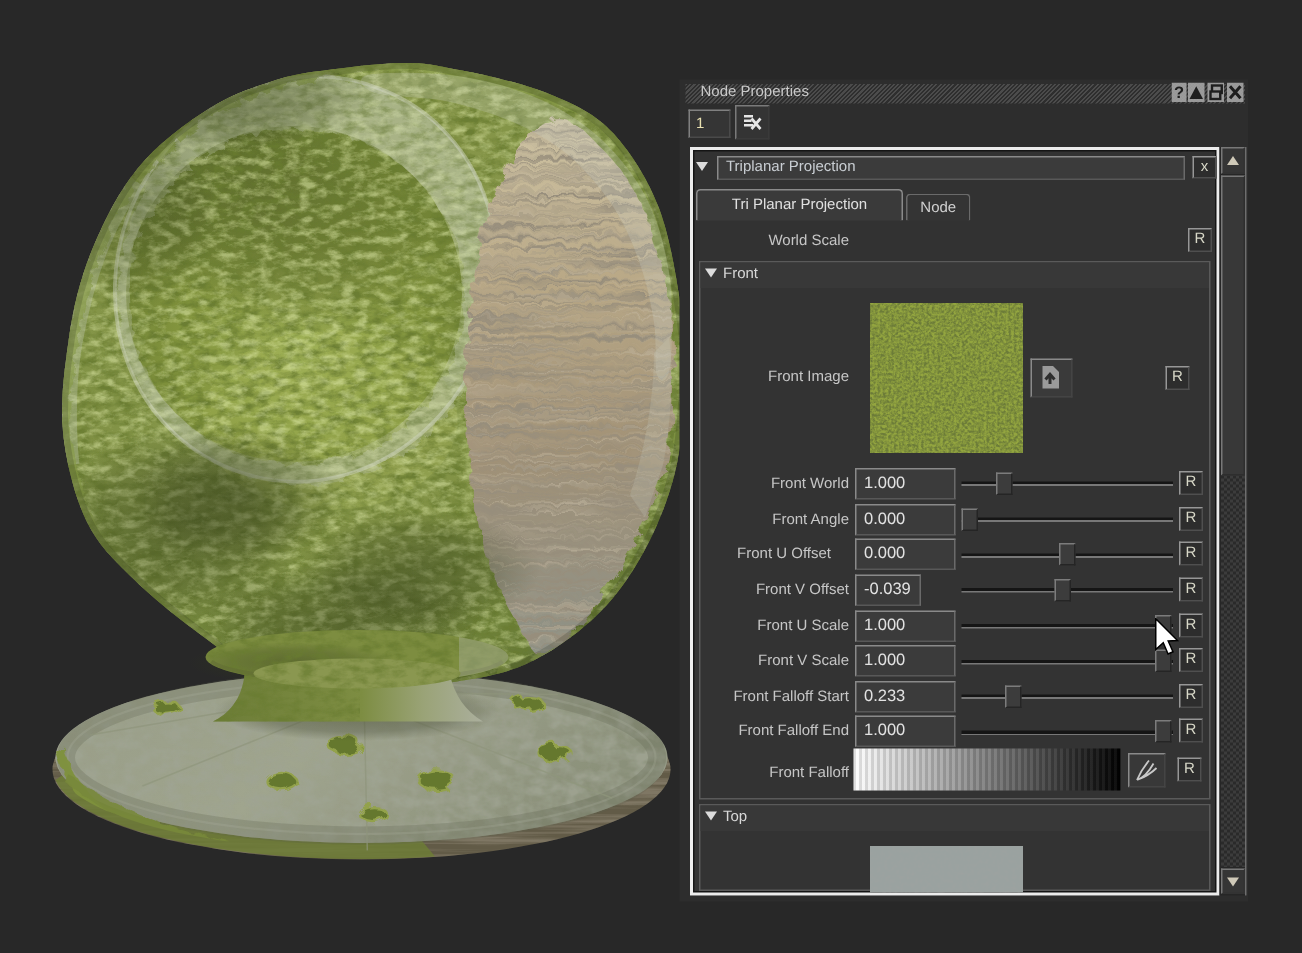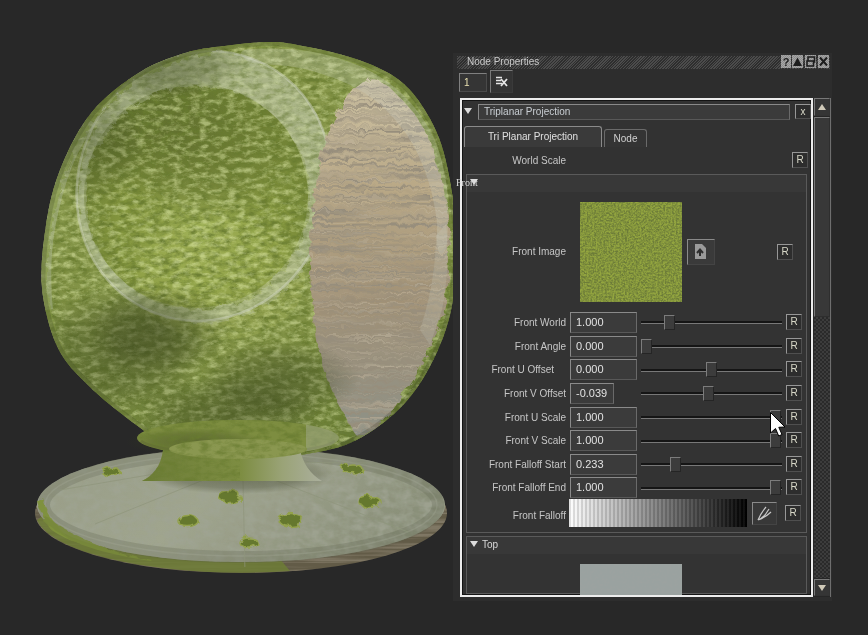--- a/index.html
+++ b/index.html
@@ -262,21 +262,21 @@
     border:1px solid #6a6a6a;border-bottom:none;border-radius:3px 3px 0 0;
     font-size:10px;color:#d0d0d0;text-align:center;line-height:17px;">Node</div>
 
   <div class="rowlabel" style="left:460px;top:155px;width:106px;padding-left:24px;">World Scale</div>
   <div class="field" style="left:571px;top:150px;width:195px;height:20px;line-height:18px;margin-top:32px;">40.000</div>
   <div class="rbtn" style="left:792px;top:152px;">R</div>
 
   <div class="secbox" style="left:466px;top:174px;width:341px;height:359px;"></div>
   <div class="sechdr" style="left:467px;top:175px;width:339px;"></div>
   <div class="tri" style="left:470px;top:179px;"></div>
-  <div class="shdr-text" style="left:456px;top:177px;font-family:Liberation Serif, serif;">Front</div>
+  <div class="shdr-text" style="left:482px;top:177px;">Front</div>
 
   <div class="rowlabel" style="left:460px;top:246px;width:106px;">Front Image</div>
   <svg class="abs" style="left:580px;top:202px;" width="102" height="100">
     <rect width="102" height="100" fill="#93a53f"></rect>
     <rect width="102" height="100" filter="url(#fThumbG)"></rect>
   </svg>
   <div class="abs" style="left:687px;top:239px;width:28px;height:26px;background:#3a3a3a;
     border:1px solid #8a8a8a;border-right-color:#444;border-bottom-color:#444;"></div>
   <svg class="abs" style="left:692px;top:243px;" width="16" height="17" viewBox="0 0 16 17">
     <path d="M3,1 L10,1 L14,5 L14,16 L3,16 Z" fill="#9a9a9a"></path>

